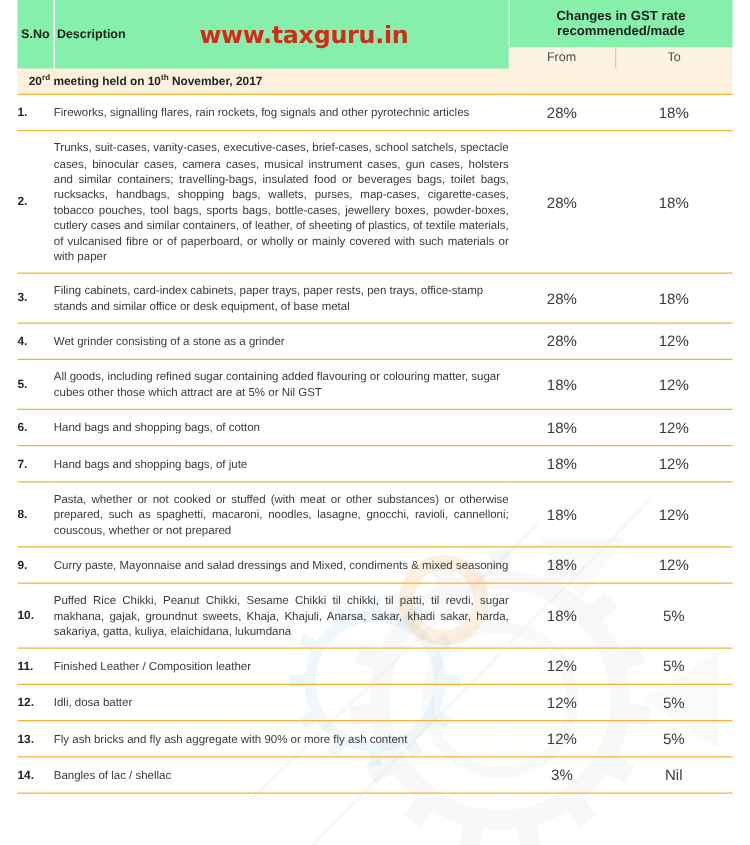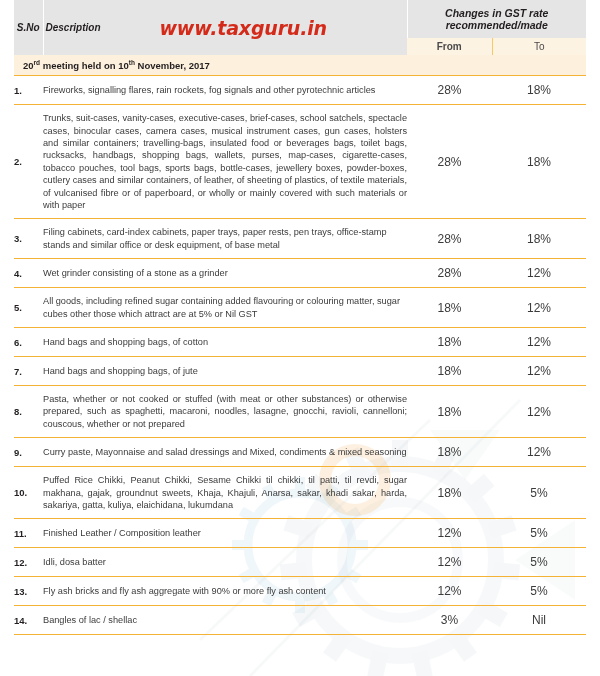--- a/index.html
+++ b/index.html
@@ -35,29 +35,28 @@
   }
 
   table.gst {
     width: 572px;
     border-collapse: collapse;
     table-layout: fixed;
   }
 
   
   .hdr-cell {
-    background: #e5e5e5;
+    background: #86efac;
     color: #231f20;
     font-size: 10.5px;
     font-weight: bold;
     text-align: center;
     vertical-align: middle;
     padding: 0;
     border: 0;
-    font-style: italic;
   }
   .hdr-sno {
     height: 55px;
     width: 29px;
     font-size: 10px;
     border-right: 1.5px solid #ffffff;
     margin-left: 44px;
   }
   .hdr-desc {
     height: 55px;
@@ -91,21 +90,21 @@
     background: #fdf3e3;
     height: 17px;
     font-size: 10px;
     font-weight: normal;
     color: #4a4a4a;
     text-align: center;
     vertical-align: middle;
     padding: 0;
     border: 0;
   }
-  .hdr-sub.from { border-right: 1px solid #fcc867; font-weight: bold; }
+  .hdr-sub.from { border-right: 1px solid #fcc867; }
 
   
   .meeting-row td {
     background: #fdf0dd;
     font-size: 9.5px;
     font-weight: bold;
     color: #231f20;
     padding: 4px 0 4px 9px;
     border: 0;
   }

